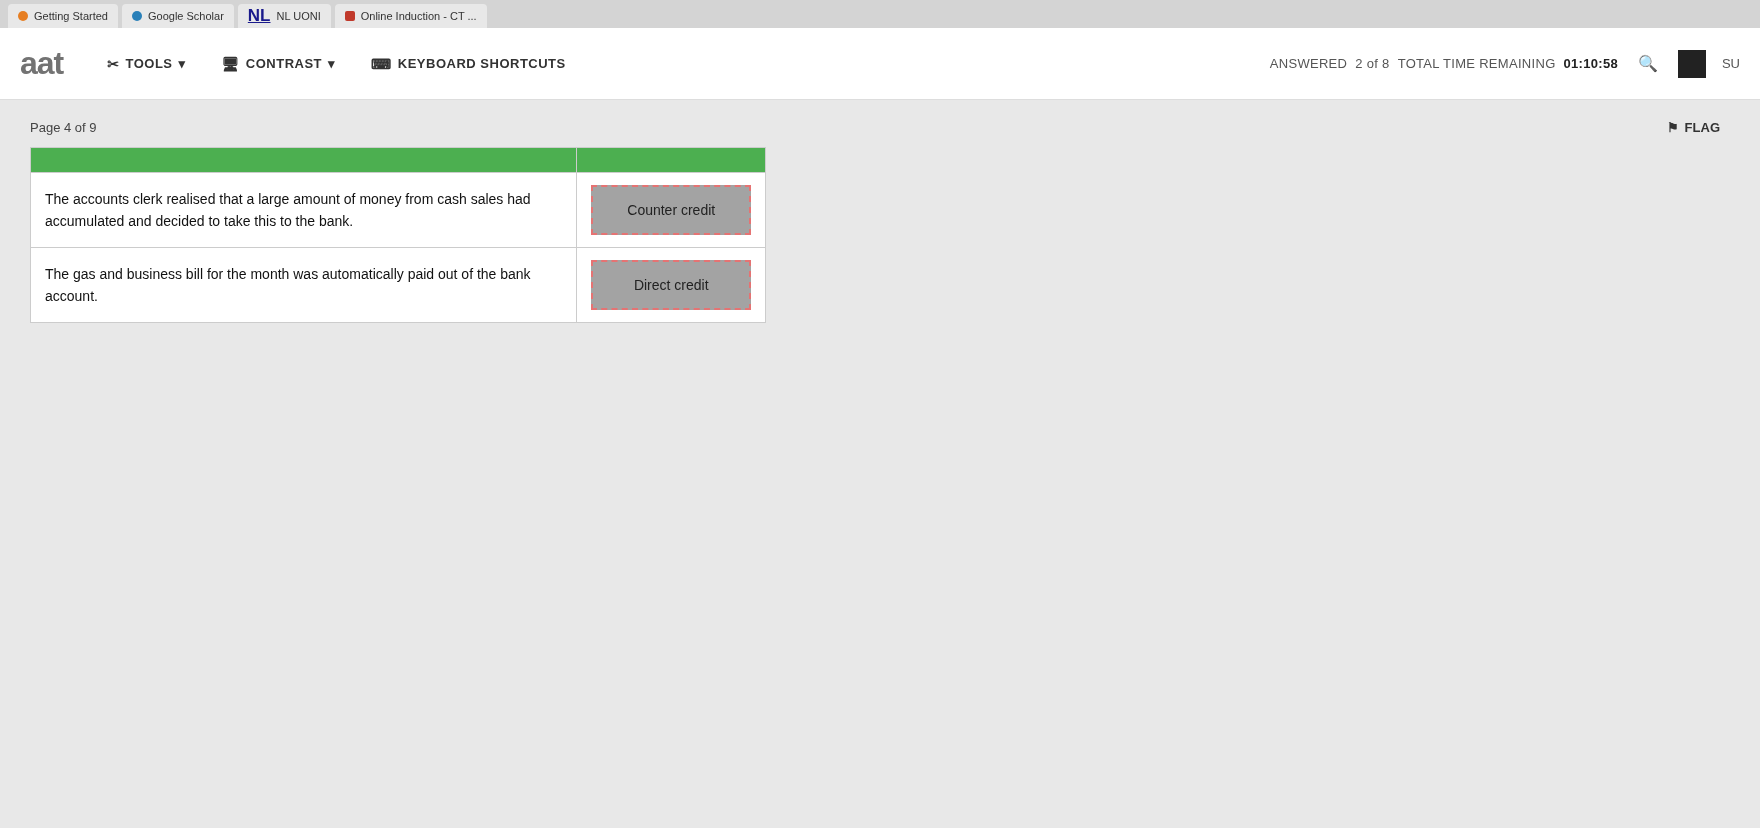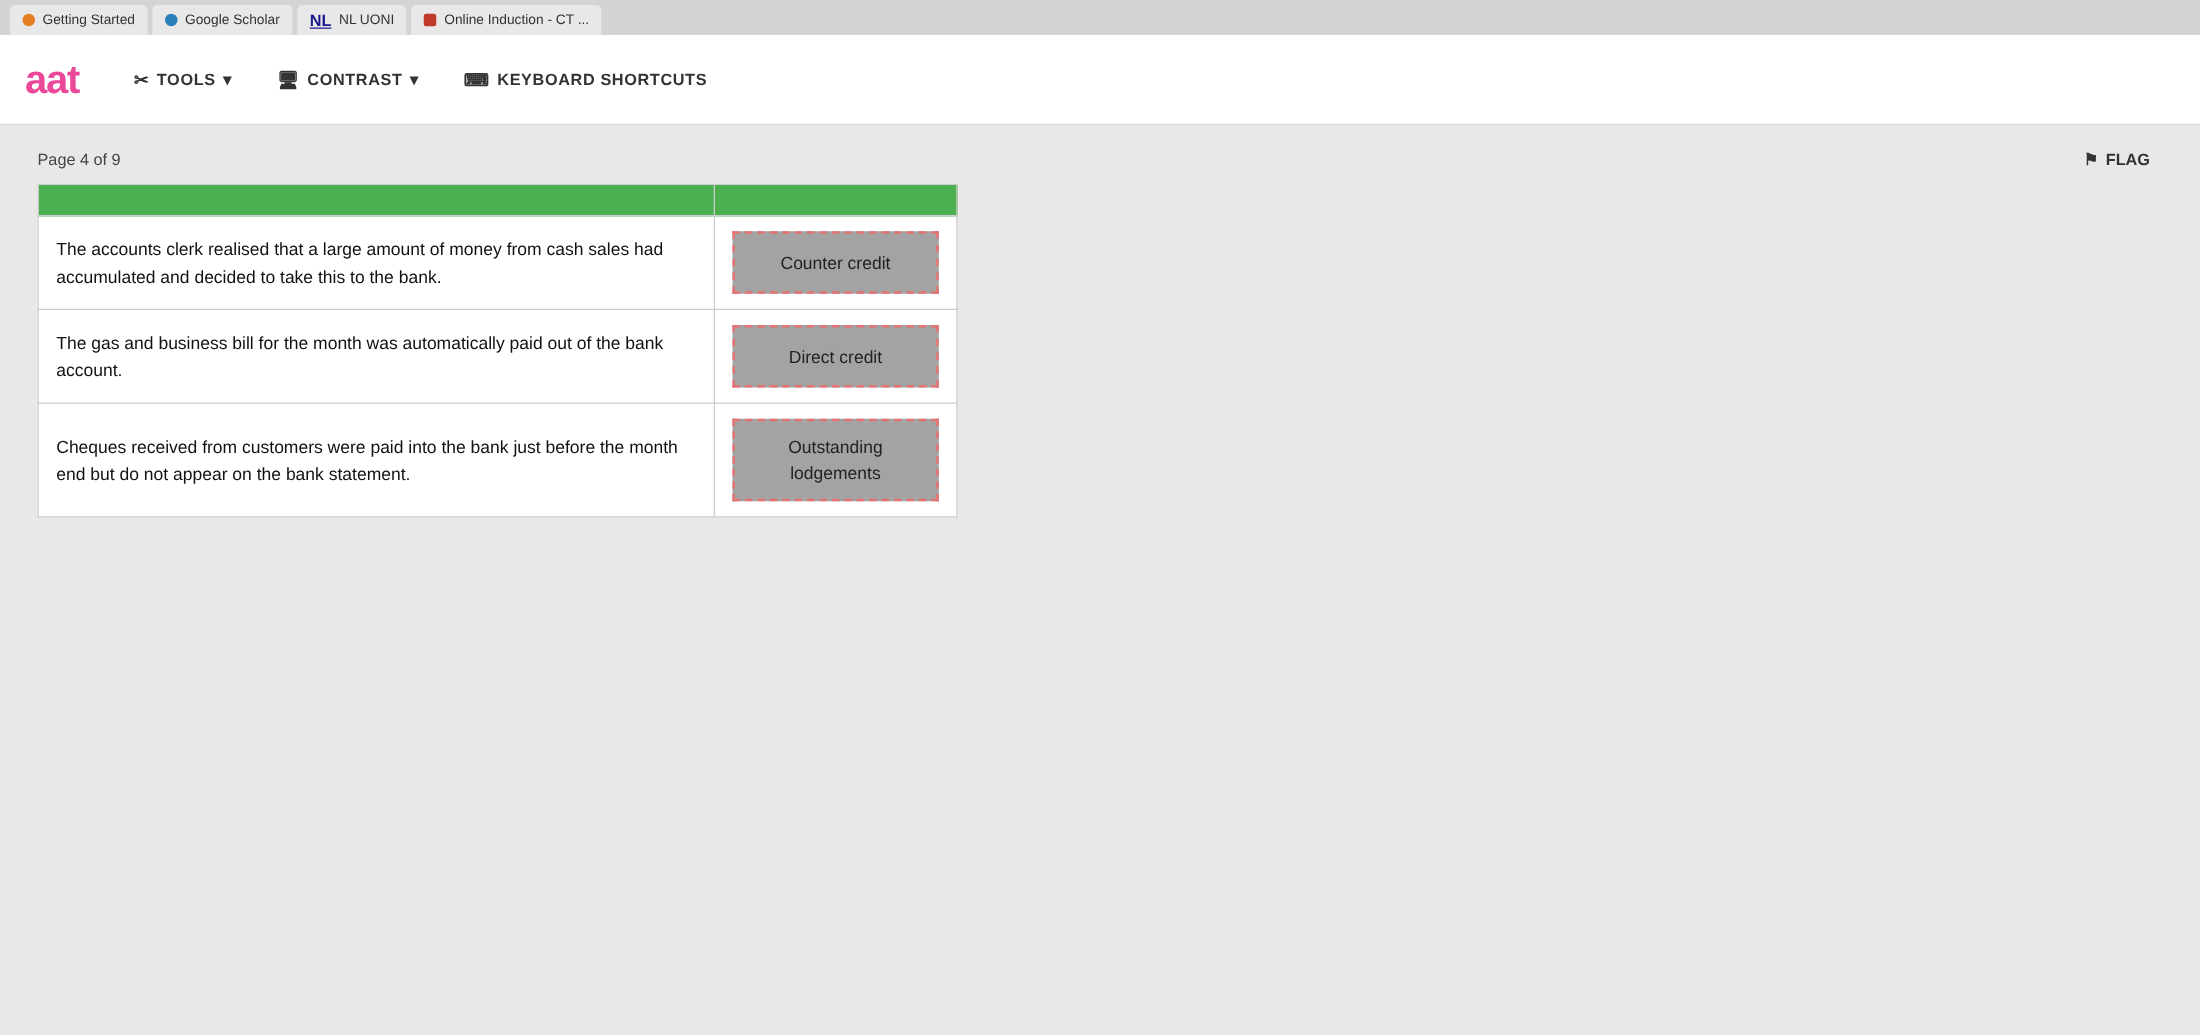--- a/index.html
+++ b/index.html
@@ -38,21 +38,21 @@
       width: 10px;
       height: 10px;
       border-radius: 50%;
       display: inline-block;
     }
     .tab-dot.orange { background: #e67e22; }
     .tab-dot.blue { background: #2980b9; }
     .tab-dot.nl {
       background: transparent;
       font-weight: bold;
-      font-size: 13px;
+      font-size: 17px;
       color: #1a1a8c;
       width: auto;
       height: auto;
       text-decoration: underline;
     }
     .tab-dot.favicon {
       background: #c0392b;
       border-radius: 2px;
     }
 
@@ -63,21 +63,21 @@
       align-items: center;
       padding: 0 20px;
       height: 72px;
       border-bottom: 1px solid #ddd;
       gap: 0;
     }
 
     .aat-logo {
       font-size: 32px;
       font-weight: bold;
-      color: #ec4899;
+      color: #737373;
       font-family: Arial, sans-serif;
       margin-right: 30px;
       letter-spacing: -1px;
       text-align: center;
     }
 
     .header-nav {
       display: flex;
       align-items: center;
       gap: 8px;
@@ -271,20 +271,33 @@
       <span>CONTRAST</span>
       <span>▾</span>
     </button>
 
     <button class="nav-btn">
       <span class="nav-icon">⌨</span>
       <span>KEYBOARD SHORTCUTS</span>
     </button>
   </div>
 
+  <div class="header-right">
+    <div class="answered-info">
+      <span>ANSWERED</span>
+      <span>2 of 8</span>
+      <span>TOTAL TIME REMAINING</span>
+      <span class="timer-value">01:10:58</span>
+    </div>
+    <button class="search-icon-btn">
+      <span>🔍</span>
+    </button>
+    <span class="user-square"></span>
+    <span class="su-text">SU</span>
+  </div>
 </div>
 
 <div class="main-content">
   <div class="page-info">
     <span>Page 4 of 9</span>
     <button class="flag-btn" style="margin-left: auto; margin-right: 10px;">
       <span>⚑</span>
       <span>FLAG</span>
     </button>
   </div>
@@ -312,27 +325,16 @@
       <td class="scenario-cell">
         <span>The gas and business bill for the month was automatically paid out of the bank account.</span>
       </td>
       <td class="answer-cell">
         <div class="answer-box">
           <span>Direct credit</span>
         </div>
       </td>
     </tr>
 
-    <tr>
-      <td class="scenario-cell">
-        <span>Cheques received from customers were paid into the bank just before the month end but do not appear on the bank statement.</span>
-      </td>
-      <td class="answer-cell">
-        <div class="answer-box" style="white-space: pre-line;">
-          <span>Outstanding
-lodgements</span>
-        </div>
-      </td>
-    </tr>
 
   </tbody>
     </table>
 </div>
 
 </body></html>

